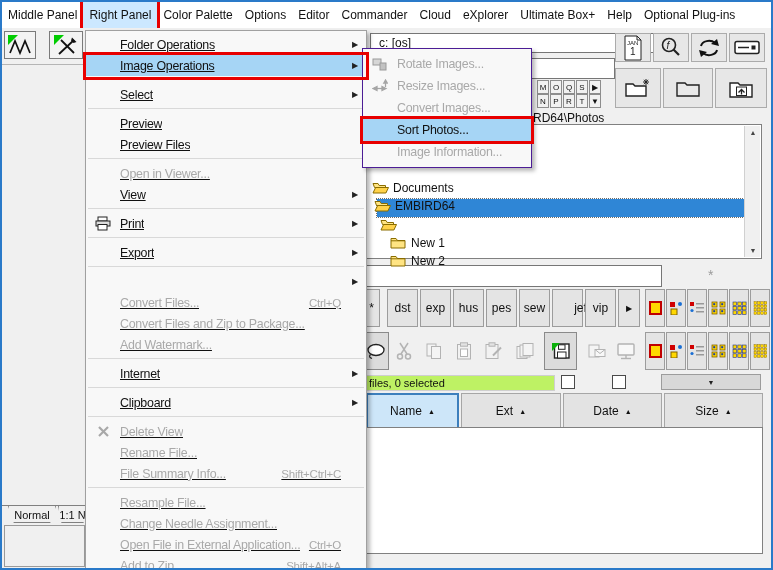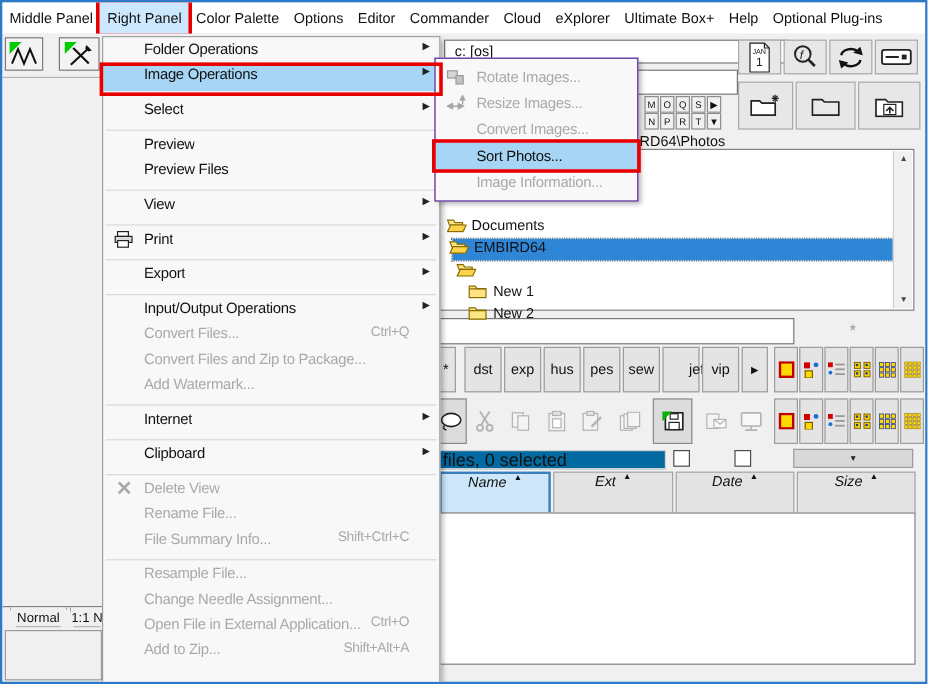--- a/index.html
+++ b/index.html
@@ -58,40 +58,40 @@
   .sarr.up { top: 3px; } .sarr.dn { bottom: 3px; }
   .star { position: absolute; left: 343px; top: 239px; color: #9a9a9a; font-size: 14px; }
   .fbtn { position: absolute; top: 261px; height: 38px; background: #e4e4e4; border: 1px solid #9c9c9c;
           font-size: 12px; display: flex; align-items: center; justify-content: center; }
   .vbtn { position: absolute; width: 20px; height: 38px; background: #e4e4e4; border: 1px solid #9c9c9c;
           display: flex; align-items: center; justify-content: center; }
   .clip-glyph { position: absolute; top: 304px; height: 38px; display: flex; align-items: center;
                 justify-content: center; }
   .clip-btn { position: absolute; top: 304px; height: 38px; background: #dcdcdc; border: 1px solid #8a8a8a;
               display: flex; align-items: center; justify-content: center; }
-  .statusbox { position: absolute; left: 0; top: 347px; width: 190px; height: 16px; background: #0369a1;
-               border: 1px solid #cfcfcf; font-size: 15px; display: flex; align-items: center;
+  .statusbox { position: absolute; left: 0; top: 347px; width: 190px; height: 16px; background: #bef264;
+               border: 1px solid #cfcfcf; font-size: 11px; display: flex; align-items: center;
                padding-left: 3px; white-space: nowrap; text-align: right; }
   .cb { position: absolute; top: 347px; width: 14px; height: 14px; background: #fff; border: 1px solid #4a4a4a; }
   #cb1 { left: 196px; } #cb2 { left: 247px; }
   .dropbtn { position: absolute; left: 296px; top: 346px; width: 100px; height: 16px; background: #d8d8d8;
              border: 1px solid #9c9c9c; display: flex; align-items: center; justify-content: center; }
   .dropbtn .dv { font-size: 7px; color: #222; }
   .hdr { position: absolute; top: 365px; height: 36px; background: #e3e3e3; border: 1px solid #a6a6a6;
-         font-size: 12px; display: flex; justify-content: center; gap: 6px; font-style: italic; }
+         font-size: 12px; display: flex; align-items: center; justify-content: center; gap: 6px; }
   .hdr.sorted { background: #cde6f9; border: 2px solid #3c7fbd; }
   .hdr .sa { font-size: 7px; color: #111; }
   .filelist { position: absolute; left: 1px; top: 399px; width: 397px; height: 127px; background: #fff;
               border: 1px solid #808080; }
 
   
   .menu { position: absolute; left: 83px; top: 28px; width: 282px; height: 600px; background: #f8f8f8;
           border: 1px solid #a0a0a0; box-shadow: 3px 3px 4px rgba(0,0,0,.28); z-index: 10; padding-top: 3px; }
-  .mi { position: relative; height: 21px; display: flex; padding: 0 10px 0 34px;
-        font-size: 12.4px; letter-spacing: -0.25px; white-space: nowrap; }
+  .mi { position: relative; height: 21px; display: flex; align-items: center; padding: 0 10px 0 34px;
+        font-size: 12.4px; letter-spacing: -0.25px; white-space: nowrap; text-decoration: underline; }
   .mi.selected { background: #a6d5f5; }
   .mi-icon { position: absolute; left: 7px; width: 20px; display: flex; justify-content: center; }
   .mi-label { flex: 0 1 auto; min-width: 0; overflow: hidden; }
   .mi-short { margin-left: auto; padding-left: 8px; margin-right: 15px; color: #9b9b9b; font-size: 11.5px; }
   .mi-arrow { position: absolute; right: 8px; font-size: 8px; color: #222; }
   .mi.disabled .mi-label, .mi.disabled .mi-short { color: #a9a9a9; }
   .sep { height: 1px; background: #d9d9d9; margin: 3px 2px 4px 2px; }
 
   .submenu { position: absolute; left: 360px; top: 46px; width: 170px; background: #f8f8f8;
              border: 1px solid #4c1d95; box-shadow: 3px 3px 4px rgba(0,0,0,.28); z-index: 12;
@@ -693,20 +693,23 @@
           <span class="mi-arrow">▶</span>
         </div>
         <div class="sep"></div>
         <div class="mi">
           <span class="mi-label">Preview</span>
         </div>
         <div class="mi">
           <span class="mi-label">Preview Files</span>
         </div>
         <div class="sep"></div>
+        <div class="mi disabled">
+          <span class="mi-label">Open in Viewer...</span>
+        </div>
         <div class="mi">
           <span class="mi-label">View</span>
           <span class="mi-arrow">▶</span>
         </div>
         <div class="sep"></div>
         <div class="mi">
           <span class="mi-icon ic">
             <svg width="16" height="15" viewBox="0 0 16 15">
               <rect x="3" y="1" width="9" height="4" fill="#fff" stroke="#222"></rect>
               <rect x="1" y="5" width="14" height="5" fill="#ddd" stroke="#222"></rect>
@@ -716,21 +719,20 @@
           <span class="mi-label">Print</span>
           <span class="mi-arrow">▶</span>
         </div>
         <div class="sep"></div>
         <div class="mi">
           <span class="mi-label">Export</span>
           <span class="mi-arrow">▶</span>
         </div>
         <div class="sep"></div>
         <div class="mi">
-          <span class="mi-label">Input/Output Operations</span>
           <span class="mi-arrow">▶</span>
         </div>
         <div class="mi disabled">
           <span class="mi-label">Convert Files...</span>
           <span class="mi-short">Ctrl+Q</span>
         </div>
         <div class="mi disabled">
           <span class="mi-label">Convert Files and Zip to Package...</span>
         </div>
         <div class="mi disabled">

